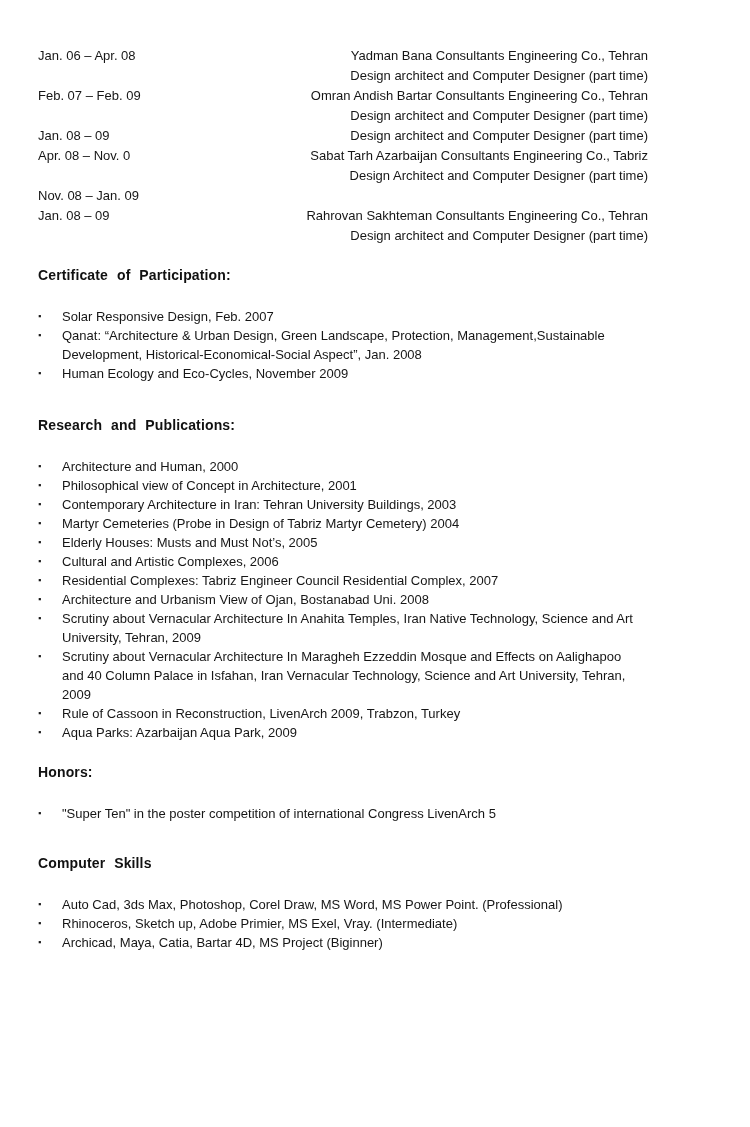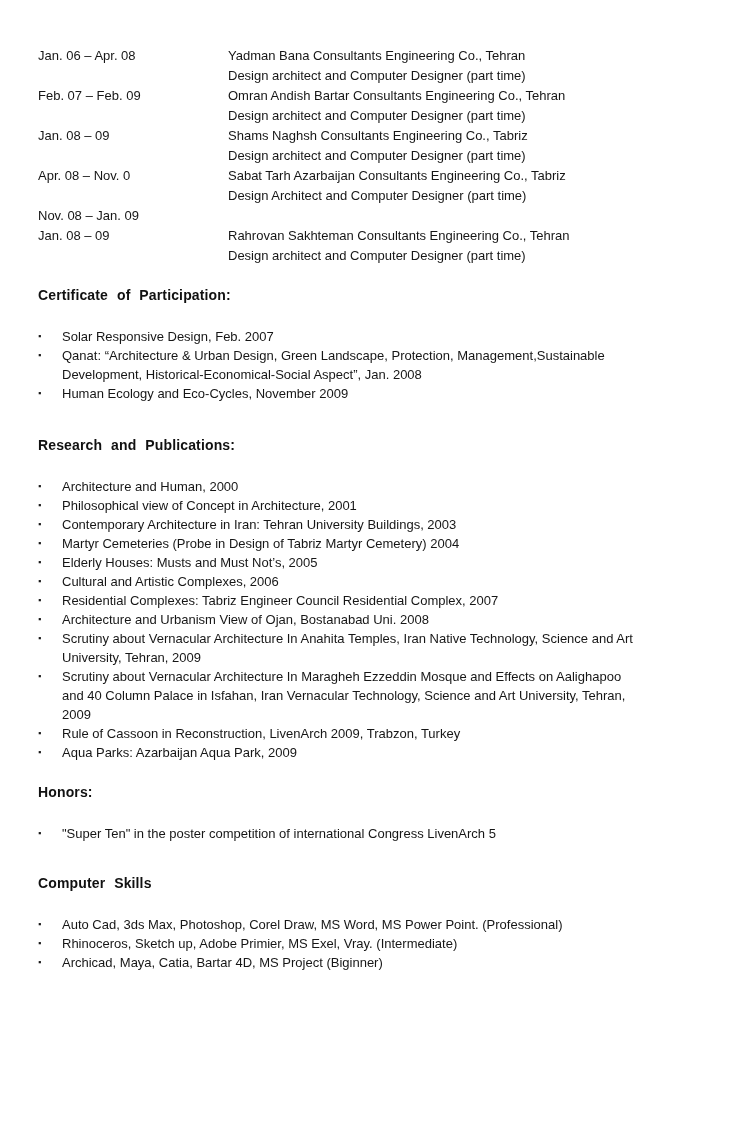--- a/index.html
+++ b/index.html
@@ -19,21 +19,21 @@
   }
 
   
   .exp-section { margin: 0 0 21px 0; }
   .exp-row {
     display: grid;
     grid-template-columns: 190px 420px;
     line-height: 20px;
   }
   .exp-period { text-align: left; }
-  .exp-detail { text-align: left; }
+  .exp-detail { text-align: right; }
 
   
   h2 {
     font-size: 14px;
     font-weight: bold;
     color: #111111;
     word-spacing: 0.35em;
     letter-spacing: 0.01em;
     margin: 0 0 24px 0;
   }
@@ -81,21 +81,20 @@
         <div class="exp-period">Feb. 07 – Feb. 09</div>
         <div class="exp-detail">
           <div>Omran Andish Bartar Consultants Engineering Co., Tehran</div>
           <div>Design architect and Computer Designer (part time)</div>
         </div>
       </div>
 
       <div class="exp-row">
         <div class="exp-period">Jan. 08 – 09</div>
         <div class="exp-detail">
-          <div>Shams Naghsh Consultants Engineering Co., Tabriz</div>
           <div>Design architect and Computer Designer (part time)</div>
         </div>
       </div>
 
       <div class="exp-row">
         <div class="exp-period">Apr. 08 – Nov. 0</div>
         <div class="exp-detail">
           <div>Sabat Tarh Azarbaijan Consultants Engineering Co., Tabriz</div>
           <div>Design Architect and Computer Designer (part time)</div>
         </div>

